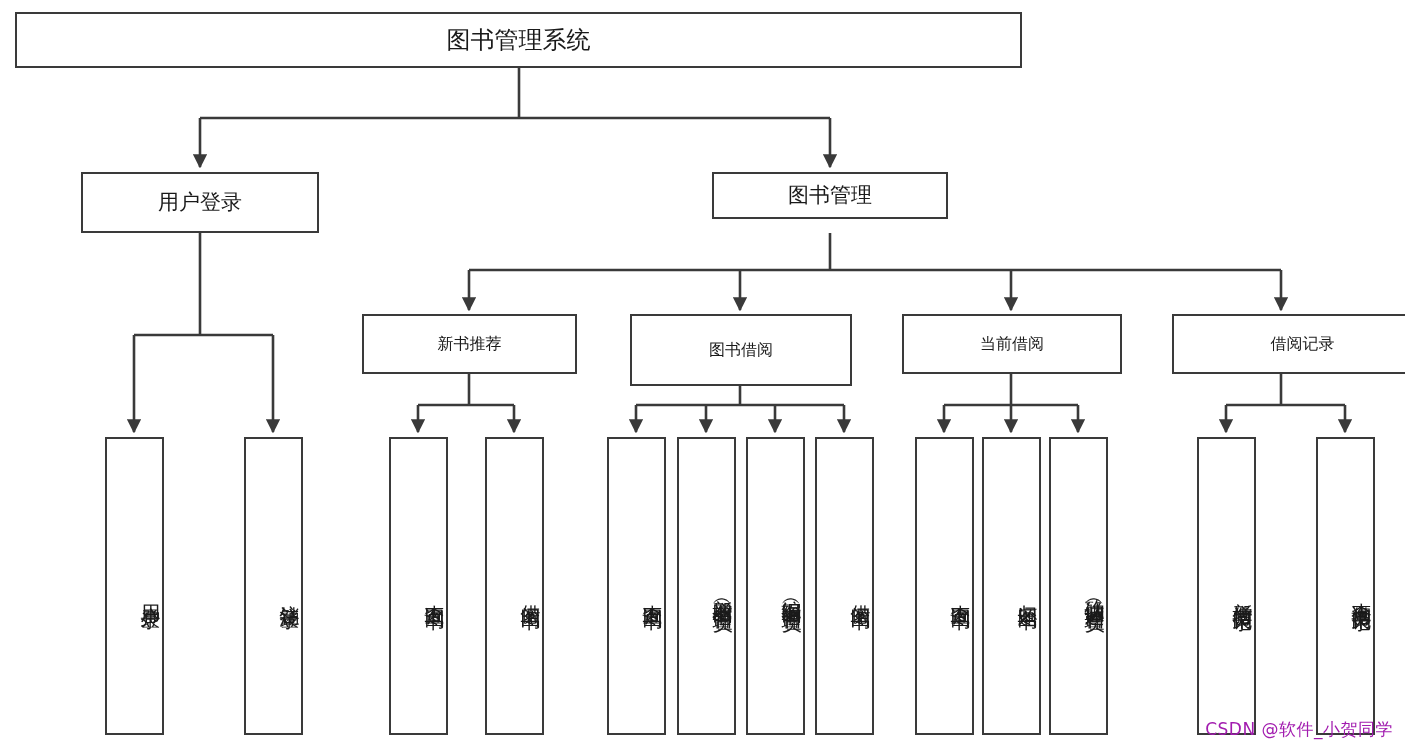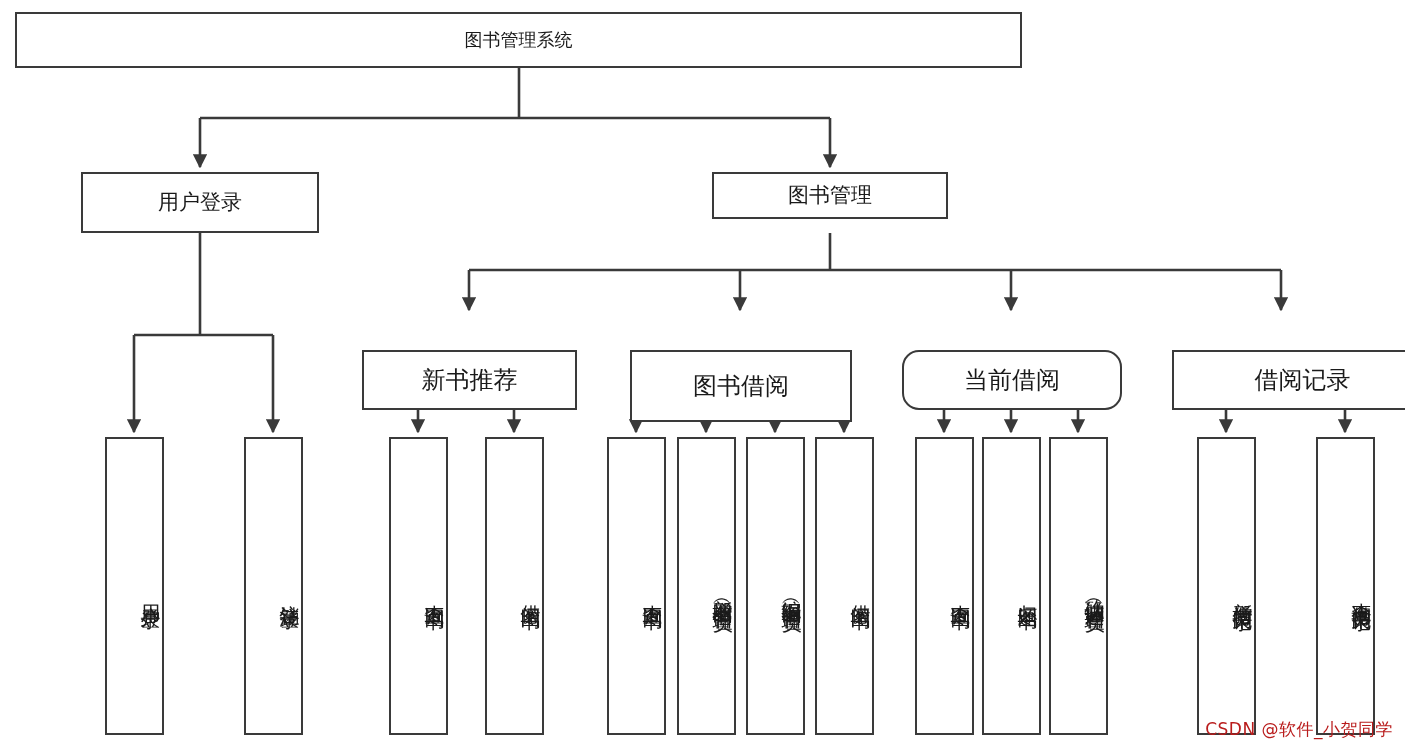--- a/index.html
+++ b/index.html
@@ -32,45 +32,44 @@
     border: 2.5px solid #3a3a3a;
     background: #ffffff;
     display: flex;
     align-items: center;
     justify-content: center;
     text-align: center;
     color: #1a1a1a;
     line-height: 1.28;
   }
   .node.root {
-    font-size: 18px;
+    font-size: 24px;
   }
   .node.level2 {
     font-size: 21px;
   }
   .node.level3 {
-    font-size: 24px;
-    margin-top: 36px;
+    font-size: 16px;
   }
   .node.leaf {
     font-size: 20px;
     writing-mode: vertical-rl;
     text-orientation: upright;
     letter-spacing: 2px;
     padding-top: 14px;
     align-items: flex-start;
     justify-content: center;
     line-height: 1.12;
   }
   #watermark {
     position: absolute;
     right: 12px;
     bottom: 6px;
     font-size: 17px;
-    color: #b91c1c;
+    color: #a21caf;
     letter-spacing: 0.5px;
     white-space: nowrap;
     font-family: "DejaVu Sans", "Liberation Sans", sans-serif;
   }
 </style>
 </head>
 <body>
 
 <div id="diagram-root">
 
@@ -124,21 +123,21 @@
     </g>
   </svg>
 
   <div class="node root" style="left:15px; top:12px; width:1007px; height:56px;">图书管理系统</div>
 
   <div class="node level2" style="left:81px; top:172px; width:238px; height:61px;">用户登录</div>
   <div class="node level2" style="left:712px; top:172px; width:236px; height:47px;">图书管理</div>
 
   <div class="node level3" style="left:362px; top:314px; width:215px; height:60px;">新书推荐</div>
   <div class="node level3" style="left:630px; top:314px; width:222px; height:72px;">图书借阅</div>
-  <div class="node level3" style="left:902px; top:314px; width:220px; height:60px;border-radius:17px;">当前借阅</div>
+  <div class="node level3" style="left:902px; top:314px; width:220px; height:60px;">当前借阅</div>
   <div class="node level3" style="left:1172px; top:314px; width:261px; height:60px;">借阅记录</div>
 
   <div class="node leaf" style="left:105px; top:437px; width:59px; height:298px;">用户登录</div>
   <div class="node leaf" style="left:244px; top:437px; width:59px; height:298px;">注销登录</div>
 
   <div class="node leaf" style="left:389px; top:437px; width:59px; height:298px;">查询图书</div>
   <div class="node leaf" style="left:485px; top:437px; width:59px; height:298px;">借阅图书</div>
 
   <div class="node leaf" style="left:607px; top:437px; width:59px; height:298px;">查询图书</div>
   <div class="node leaf" style="left:677px; top:437px; width:59px; height:298px;">新增图书（管理员）</div>

